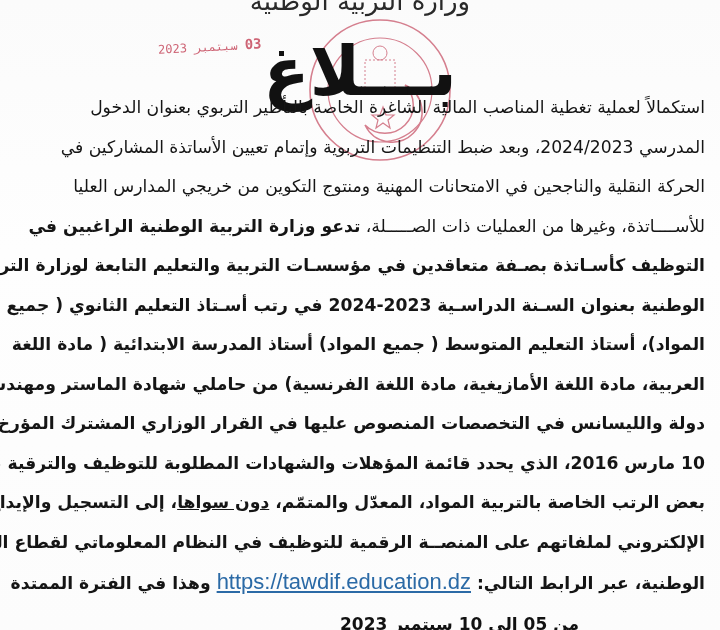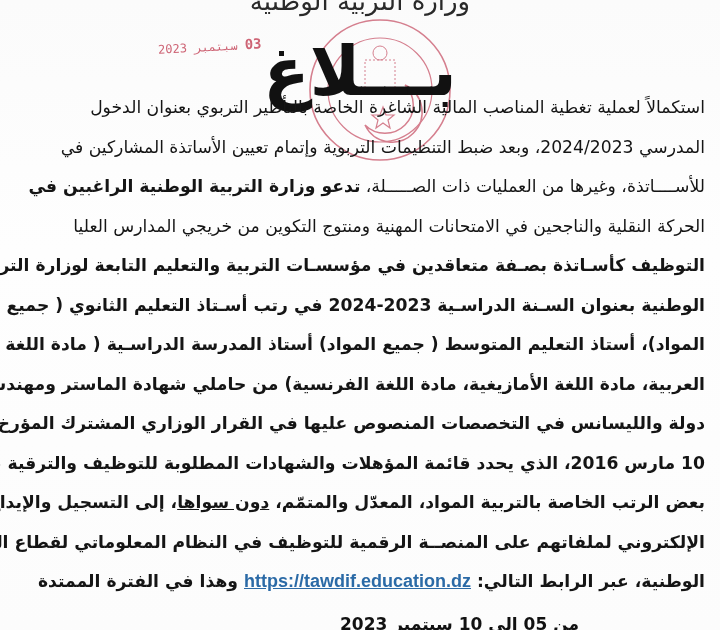--- a/index.html
+++ b/index.html
@@ -33,21 +33,21 @@
       position:absolute; top:88px; left:115px; width:590px;
       direction:rtl; text-align:justify; text-align-last:right;
       font-size:17.2px; line-height:39.5px; color:#151515;
     }
     .line { display:block; white-space:nowrap; text-align:justify; text-align-last:justify; }
     .line.last { text-align-last:right; }
     .bold { font-weight:bold; }
     .underline { text-decoration:underline; }
     .link {
       color:#2b6aa6; text-decoration:underline; font-family:"Liberation Sans", sans-serif;
-      font-weight:bold; direction:ltr; unicode-bidi:embed; font-size:18px;
+      font-weight:normal; direction:ltr; unicode-bidi:embed; font-size:22px;
     }
     .cutoff { position:absolute; top:614px; left:340px; font-size:17px; font-weight:bold; direction:rtl; color:#111; }
   </style>
 </head>
 <body>
 
 <div class="page">
 
   <div class="ministry">وزارة التربية الوطنية</div>
 
@@ -64,25 +64,25 @@
     <polygon points="78,92 81,100 89,100 83,105 85,113 78,108 71,113 73,105 67,100 75,100" fill="none" stroke="#c8566a" stroke-width="1.2"></polygon>
     <rect x="60" y="45" width="30" height="30" fill="none" stroke="#c8566a" stroke-width="1" stroke-dasharray="2 2"></rect>
     <circle cx="75" cy="38" r="7" fill="none" stroke="#c8566a" stroke-width="1"></circle>
   </svg>
 
   <div class="title">بـــلاغ</div>
 
   <div class="body-text">
     <span class="line">استكمالاً لعملية تغطية المناصب المالية الشاغرة الخاصة بالتأطير التربوي بعنوان الدخول</span>
     <span class="line">المدرسي 2024/2023، وبعد ضبط التنظيمات التربوية وإتمام تعيين الأساتذة المشاركين في</span>
+    <span class="line">الحركة النقلية والناجحين في الامتحانات المهنية ومنتوج التكوين من خريجي المدارس العليا</span>
     <span class="line"><span>للأســــاتذة، وغيرها من العمليات ذات الصـــــلة،</span> <span class="bold">تدعو وزارة التربية الوطنية الراغبين في</span></span>
-    <span class="line">الحركة النقلية والناجحين في الامتحانات المهنية ومنتوج التكوين من خريجي المدارس العليا</span>
     <span class="line bold">التوظيف كأسـاتذة بصـفة متعاقدين في مؤسسـات التربية والتعليم التابعة لوزارة التربية</span>
     <span class="line bold">الوطنية بعنوان السـنة الدراسـية 2023-2024 في رتب أسـتاذ التعليم الثانوي ( جميع</span>
-    <span class="line bold">المواد)، أستاذ التعليم المتوسط ( جميع المواد)  أستاذ المدرسة الدراسـية ( مادة اللغة</span>
+    <span class="line bold">المواد)، أستاذ التعليم المتوسط ( جميع المواد)  أستاذ المدرسة الابتدائية ( مادة اللغة</span>
     <span class="line bold">العربية، مادة اللغة الأمازيغية، مادة اللغة الفرنسية) من حاملي شهادة الماستر ومهندس</span>
     <span class="line bold">دولة والليسانس في التخصصات المنصوص عليها في القرار الوزاري المشترك المؤرخ في</span>
     <span class="line bold">10 مارس 2016، الذي يحدد قائمة المؤهلات والشهادات المطلوبة للتوظيف والترقية في</span>
     <span class="line bold"><span>بعض الرتب الخاصة بالتربية المواد، المعدّل والمتمّم، </span><span class="underline">دون سواها</span><span>، إلى التسجيل والإيداع</span></span>
     <span class="line bold">الإلكتروني لملفاتهم على المنصــة الرقمية للتوظيف في النظام المعلوماتي لقطاع التربية</span>
     <span class="line bold last"><span>الوطنية، عبر الرابط التالي: </span><a class="link">https://tawdif.education.dz</a><span>  وهذا في الفترة الممتدة</span></span>
   </div>
 
   <div class="cutoff">من 05 إلى 10 سبتمبر 2023</div>
 </div>

